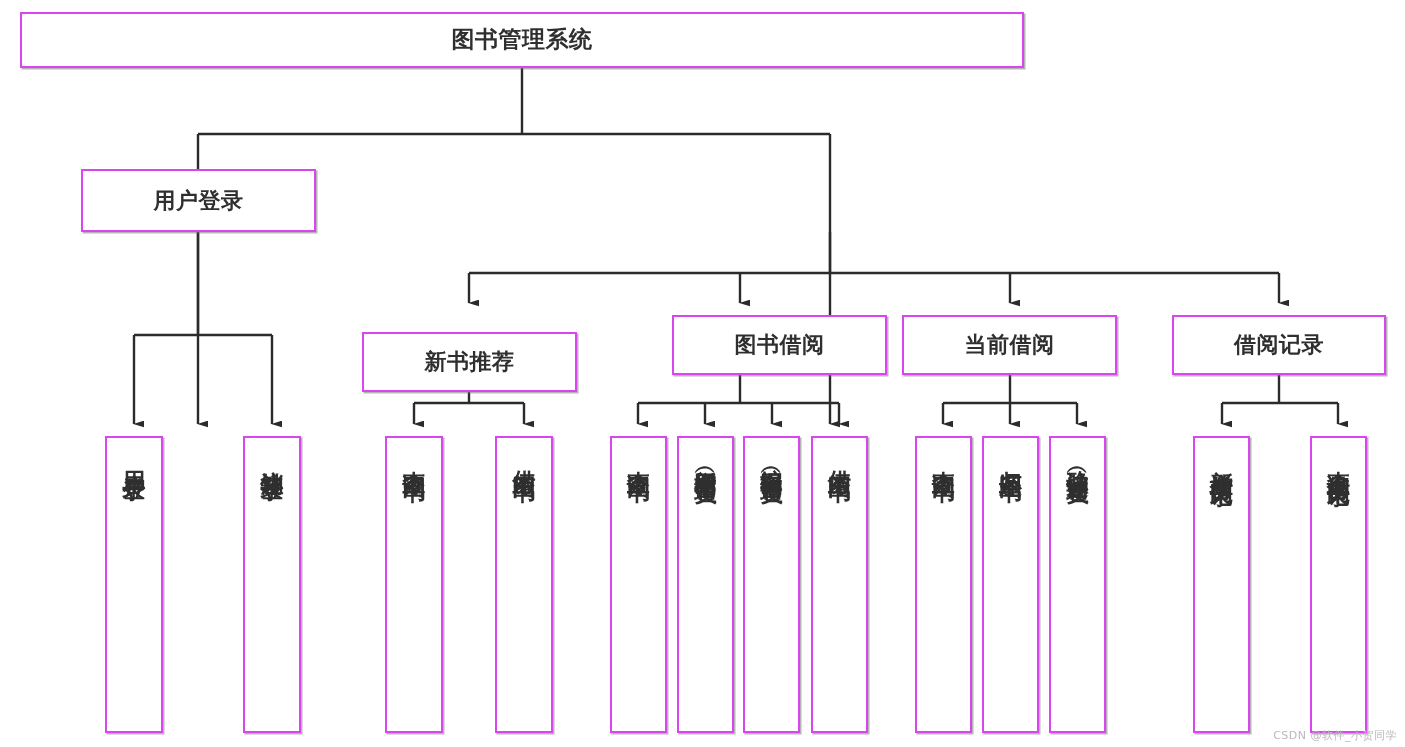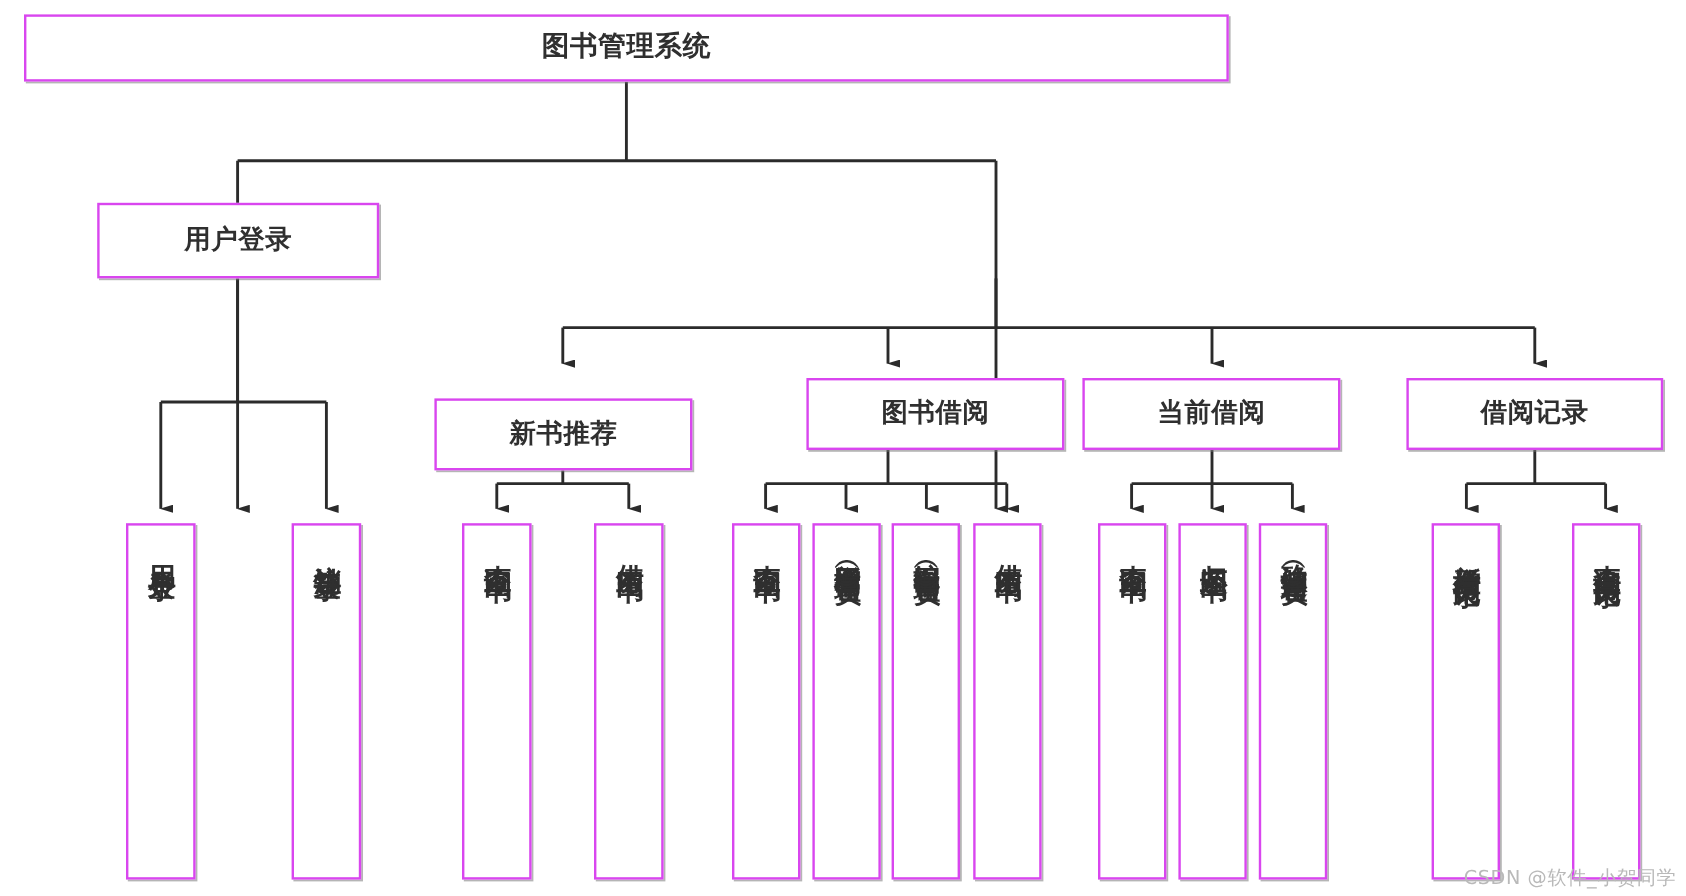--- a/index.html
+++ b/index.html
@@ -54,21 +54,21 @@
     text-orientation:upright;
     font-size:23px;
     letter-spacing:3px;
     line-height:1;
   }
   .v-node.tall .lbl{font-size:22px;letter-spacing:2px;}
   .watermark{
     position:absolute;
     right:8px;
     bottom:4px;
-    font-size:16px;
+    font-size:11px;
     color:#b9b9b9;
     letter-spacing:.5px;
     white-space:nowrap;
     user-select:none;
     text-align:center;
   }
 </style>
 </head>
 <body>
 

